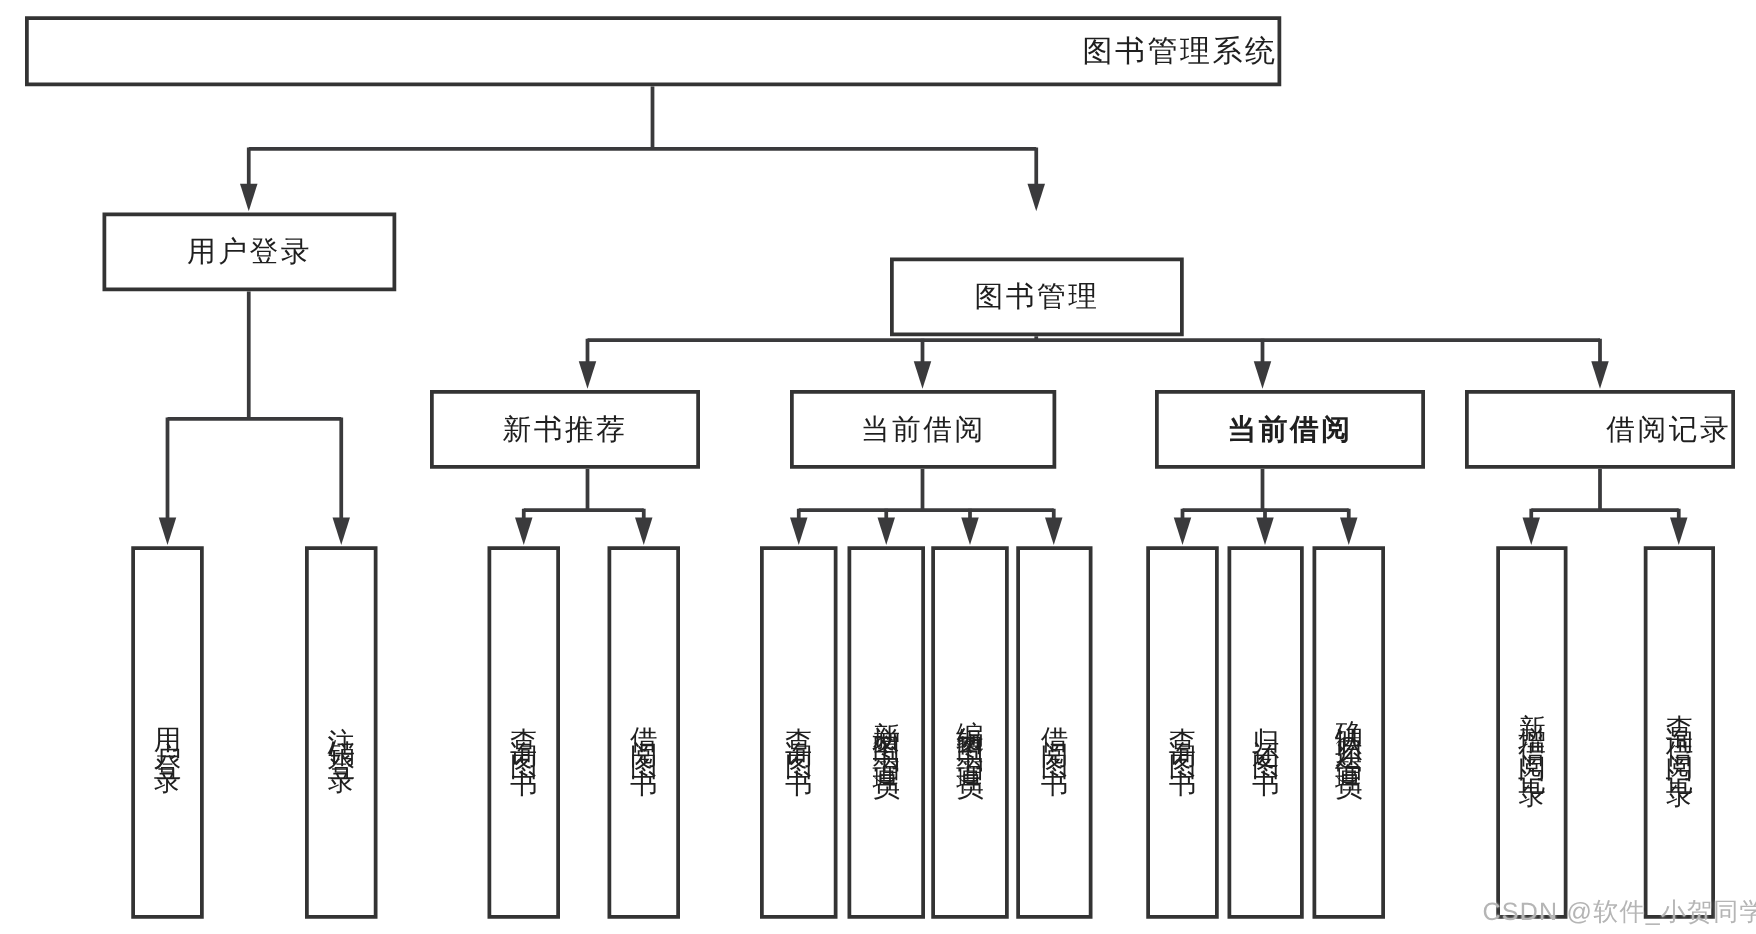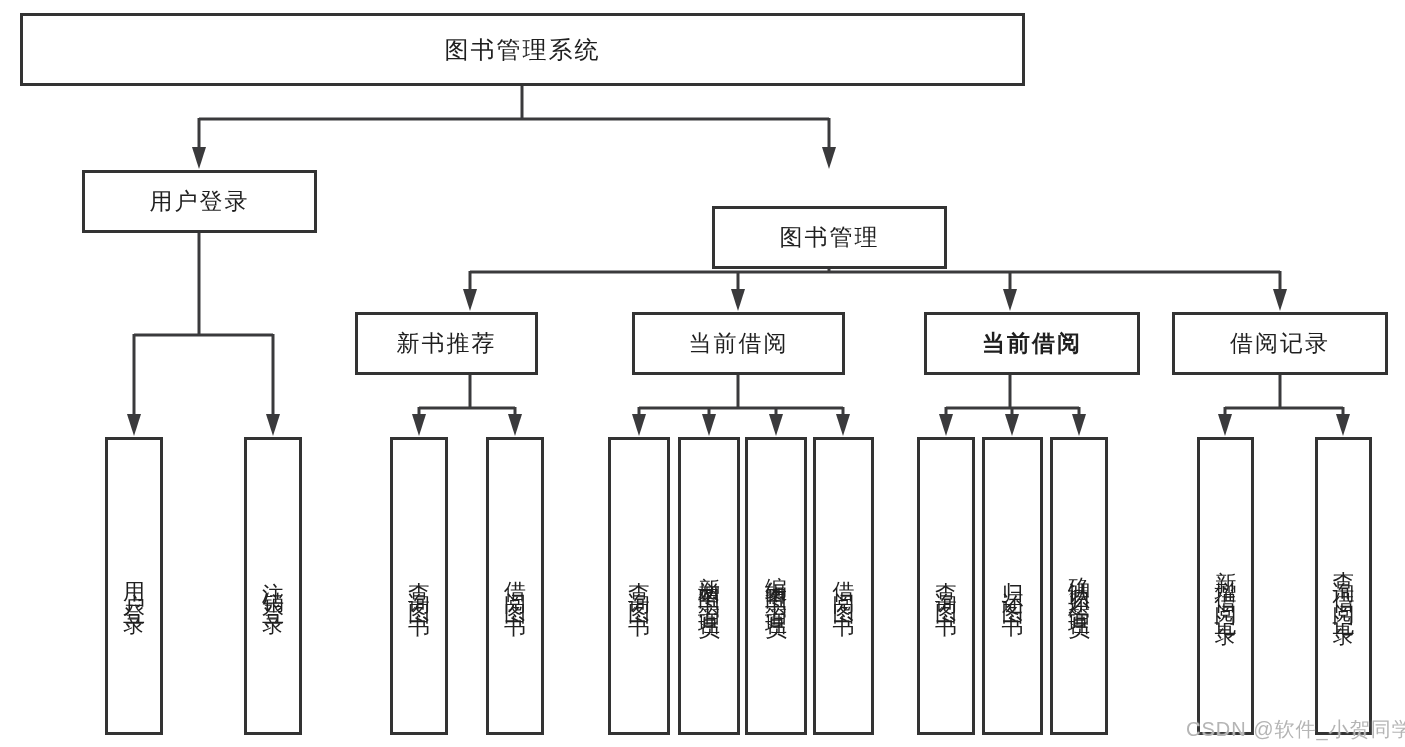--- a/index.html
+++ b/index.html
@@ -23,27 +23,27 @@
     box-sizing: border-box;
     border: 3px solid #333333;
     background: #ffffff;
     display: flex;
     align-items: center;
     justify-content: center;
     font-size: 23px;
     letter-spacing: 2px;
     z-index: 2;
   }
-  .b-root   { left: 20px;   top: 13px;  width: 1005px; height: 73px; font-size: 24px; }
+  .b-root   { left: 20px;   top: 13px;  width: 1005px; height: 56px; font-size: 24px; justify-content: flex-end; }
   .b-login  { left: 82px;   top: 170px; width: 235px;  height: 63px; }
   .b-mgmt   { left: 712px;  top: 170px; width: 235px;  height: 63px; margin-top: 36px; }
-  .b-new    { left: 355px;  top: 312px; width: 183px;  height: 63px; }
+  .b-new    { left: 344px;  top: 312px; width: 216px;  height: 63px; }
   .b-borrow { left: 632px;  top: 312px; width: 213px;  height: 63px; }
   .b-cur    { left: 924px;  top: 312px; width: 216px;  height: 63px; font-weight: bold; }
-  .b-rec    { left: 1172px; top: 312px; width: 216px;  height: 63px; }
+  .b-rec    { left: 1172px; top: 312px; width: 216px;  height: 63px; justify-content: flex-end; }
   .leaf {
     position: absolute;
     top: 437px;
     height: 298px;
     box-sizing: border-box;
     border: 3px solid #333333;
     background: #ffffff;
     display: flex;
     align-items: center;
     justify-content: center;

